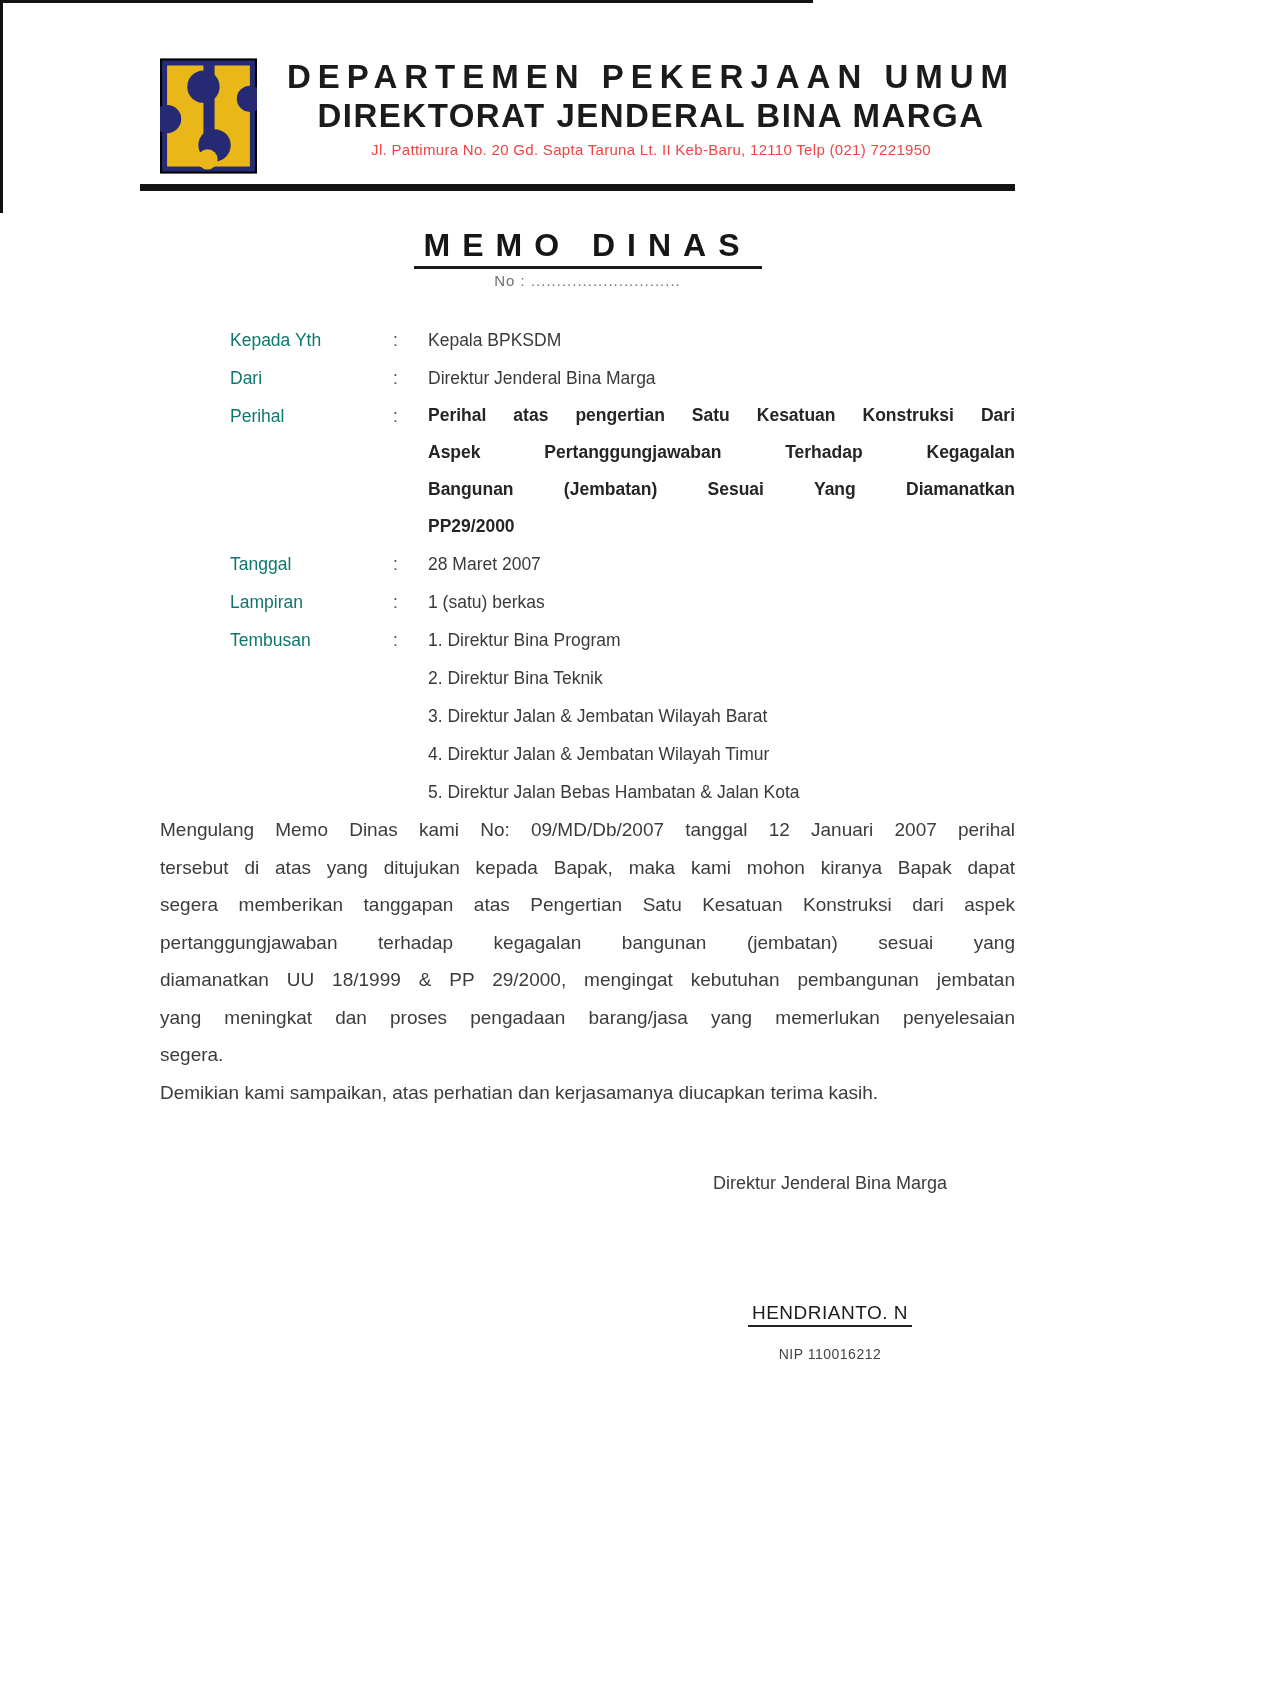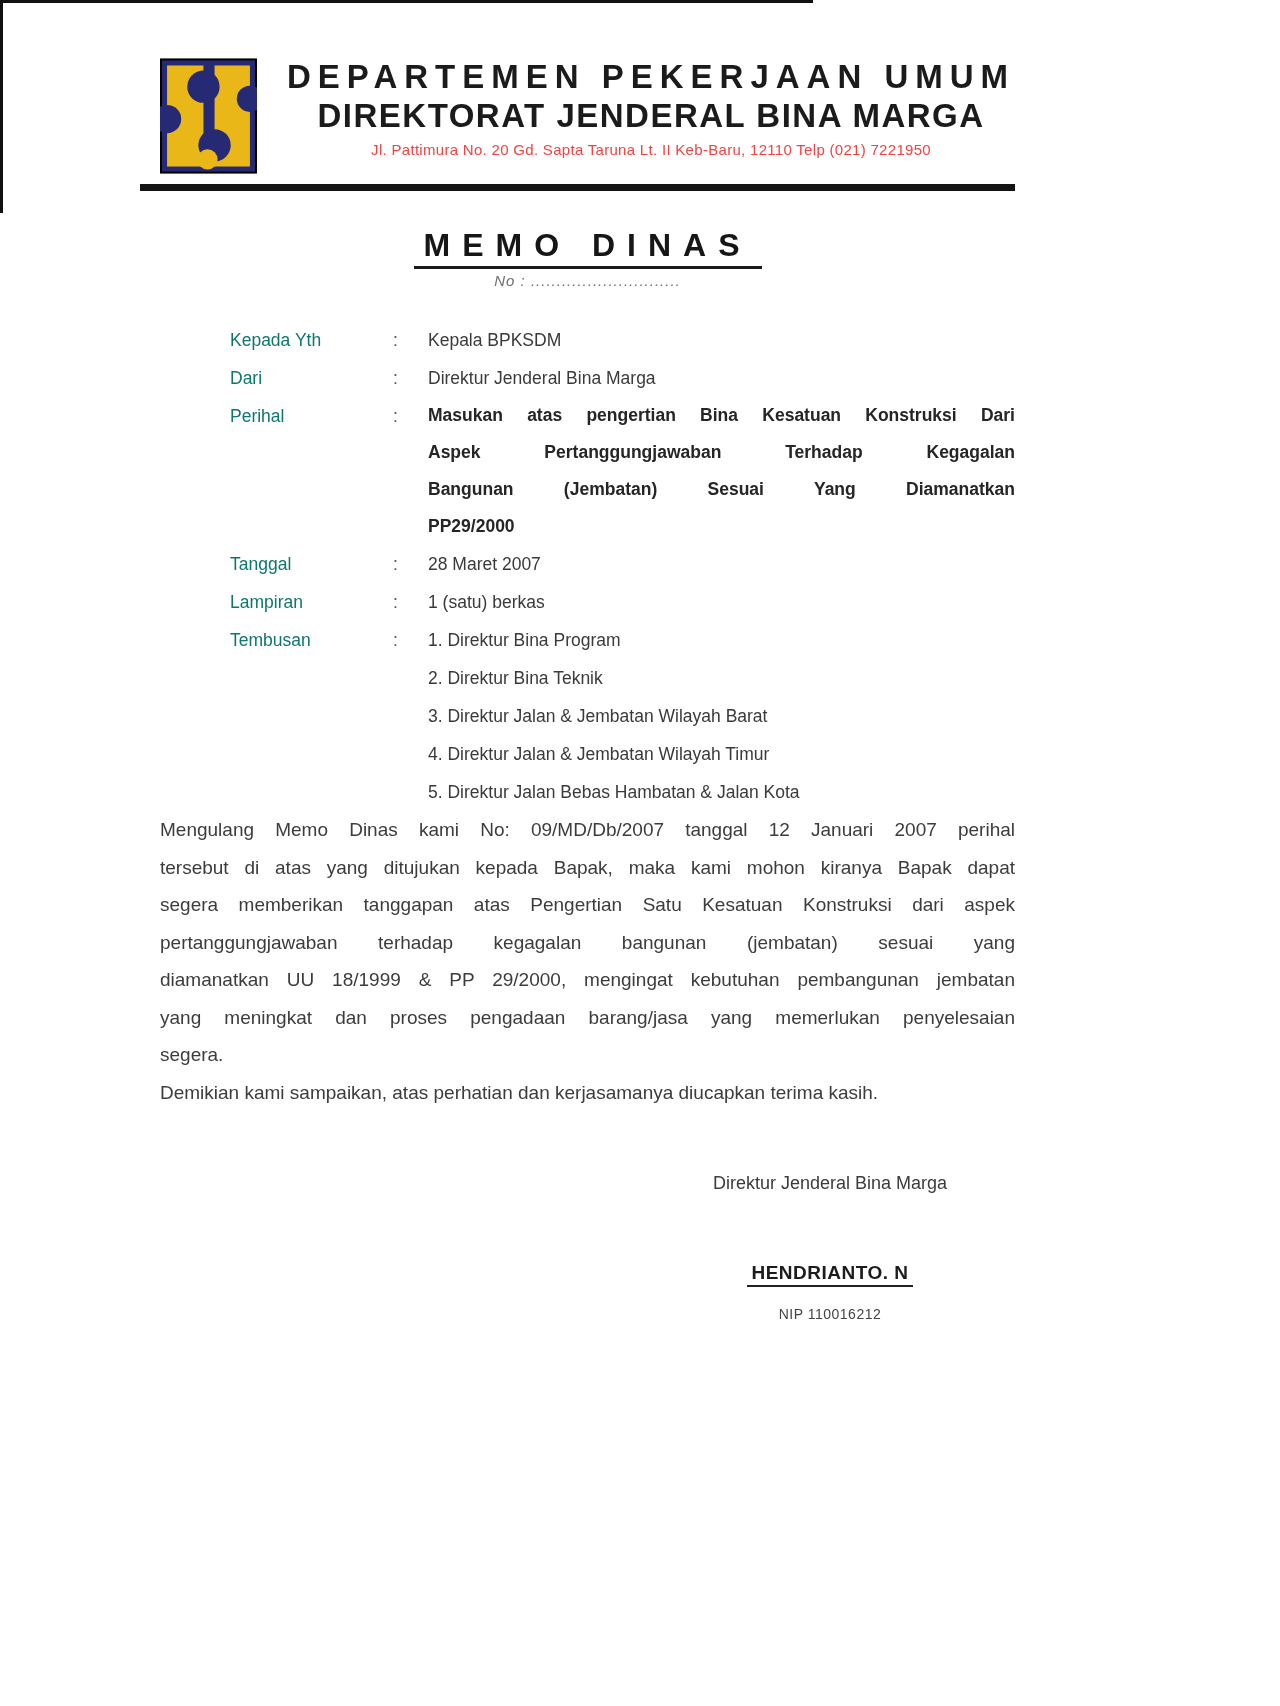--- a/index.html
+++ b/index.html
@@ -20,40 +20,40 @@
   .head-text{flex:1;text-align:center;white-space:nowrap;}
   .hdr1{font-size:33px;font-weight:bold;letter-spacing:7px;color:#1b1b1b;line-height:1.18;}
   .hdr2{font-size:33px;font-weight:bold;letter-spacing:1.5px;color:#1b1b1b;line-height:1.18;}
   .addr{font-size:15px;color:#ef4444;letter-spacing:0.3px;margin-top:5px;}
   .rule{height:7px;background:#141414;margin:10px 0 0 -20px;}
 
   
   .title-wrap{text-align:center;margin-top:36px;}
   .memo-title{display:inline-block;font-size:32px;font-weight:bold;letter-spacing:12px;
     color:#161616;border-bottom:3px solid #1a1a1a;padding:0 10px 2px 10px;}
-  .memo-no{font-size:15px;color:#6e6e6e;letter-spacing:1px;margin-top:3px;font-style:italic;}
+  .memo-no{font-size:15px;color:#6e6e6e;letter-spacing:1px;margin-top:3px;}
 
   
   .fields{margin-top:32px;padding-left:70px;font-size:17.5px;}
   .frow{display:flex;align-items:flex-start;}
   .flabel{width:163px;flex:0 0 auto;line-height:38px;color:#0f766e;}
   .fcolon{width:35px;flex:0 0 auto;line-height:38px;color:#555;}
   .fvalue{flex:1;line-height:38px;color:#3a3a3a;}
   .perihal-line{font-weight:bold;color:#252525;line-height:37px;}
   .jlast{text-align:justify;text-align-last:justify;}
   .titem{line-height:38px;}
 
   
   .bodytext{font-size:19px;line-height:37.5px;color:#3c3c3c;}
   .bline{width:100%;}
 
   
   .sig-col{width:300px;margin-left:auto;margin-right:35px;text-align:center;}
   .sig-role{margin-top:62px;font-size:18px;color:#3c3c3c;}
-  .sig-name{margin-top:68px;font-size:19px;font-weight:bold;letter-spacing:0.5px;color:#1c1c1c;
+  .sig-name{margin-top:108px;font-size:19px;font-weight:normal;letter-spacing:0.5px;color:#1c1c1c;
     display:inline-block;border-bottom:2px solid #222;padding:0 4px 1px 4px;}
   .sig-nip{font-size:14px;color:#444;margin-top:19px;letter-spacing:0.5px;}
 </style>
 </head>
 <body>
 
 <div class="scan-top"></div>
 <div class="scan-left"></div>
 
 <div class="content">
@@ -93,21 +93,21 @@
     <div class="frow">
       <div class="flabel">Dari</div>
       <div class="fcolon">:</div>
       <div class="fvalue">Direktur Jenderal Bina Marga</div>
     </div>
 
     <div class="frow">
       <div class="flabel">Perihal</div>
       <div class="fcolon">:</div>
       <div class="fvalue">
-        <div class="perihal-line jlast">Masukan atas pengertian Bina Kesatuan Konstruksi Dari</div>
+        <div class="perihal-line jlast">Perihal atas pengertian Satu Kesatuan Konstruksi Dari</div>
         <div class="perihal-line jlast">Aspek Pertanggungjawaban Terhadap Kegagalan</div>
         <div class="perihal-line jlast">Bangunan (Jembatan) Sesuai Yang Diamanatkan</div>
         <div class="perihal-line">PP29/2000</div>
       </div>
     </div>
 
     <div class="frow">
       <div class="flabel">Tanggal</div>
       <div class="fcolon">:</div>
       <div class="fvalue">28 Maret 2007</div>

